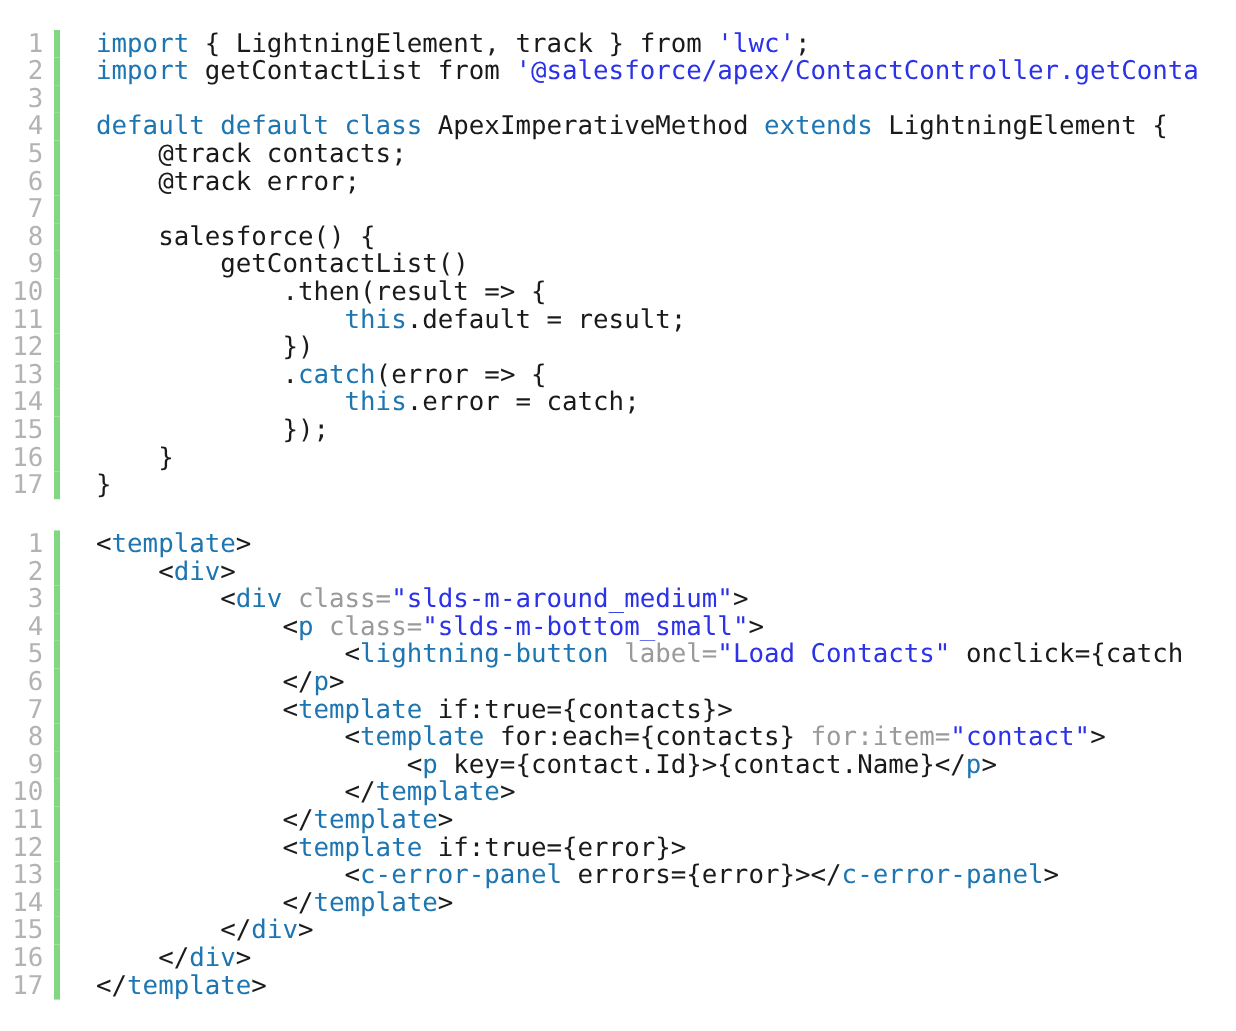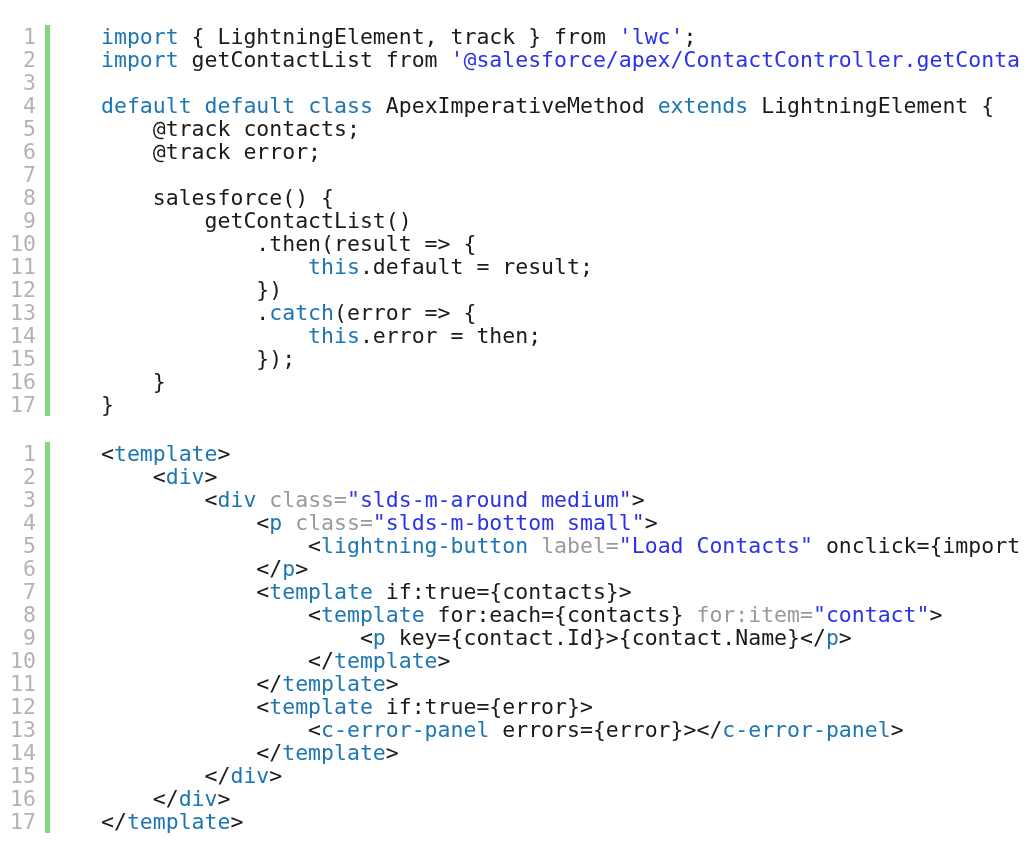--- a/index.html
+++ b/index.html
@@ -33,21 +33,21 @@
     flex: 0 0 36px;
     width: 36px;
     text-align: right;
     color: var(--ln, #b3b3b3);
     margin-right: 9px;
     user-select: none;
   }
   .code {
     flex: 1 1 auto;
     border-left: 5px solid var(--bar, #82d882);
-    padding-left: 51px;
+    padding-left: 30px;
     color: var(--pl, #1a1a1a);
     overflow: hidden;
   }
   .tk-pl  { color: var(--pl, #1a1a1a); }
   .tk-kw  { color: var(--kw, #1d76b2); }
   .tk-str { color: var(--str, #2b32e8); }
   .tk-at  { color: var(--at, #9a9a9a); }
 </style>
 </head>
 <body style="background: rgb(255, 255, 255);">
@@ -60,31 +60,31 @@
       <div class="line"><span class="num">4</span><span class="code"><span class="tk-kw">default</span><span class="tk-pl"> </span><span class="tk-kw">default</span><span class="tk-pl"> </span><span class="tk-kw">class</span><span class="tk-pl"> ApexImperativeMethod </span><span class="tk-kw">extends</span><span class="tk-pl"> LightningElement {</span></span></div>
       <div class="line"><span class="num">5</span><span class="code"><span class="tk-pl">    @track contacts;</span></span></div>
       <div class="line"><span class="num">6</span><span class="code"><span class="tk-pl">    @track error;</span></span></div>
       <div class="line"><span class="num">7</span><span class="code"></span></div>
       <div class="line"><span class="num">8</span><span class="code"><span class="tk-pl">    salesforce() {</span></span></div>
       <div class="line"><span class="num">9</span><span class="code"><span class="tk-pl">        getContactList()</span></span></div>
       <div class="line"><span class="num">10</span><span class="code"><span class="tk-pl">            .then(result =&gt; {</span></span></div>
       <div class="line"><span class="num">11</span><span class="code"><span class="tk-pl">                </span><span class="tk-kw">this</span><span class="tk-pl">.default = result;</span></span></div>
       <div class="line"><span class="num">12</span><span class="code"><span class="tk-pl">            })</span></span></div>
       <div class="line"><span class="num">13</span><span class="code"><span class="tk-pl">            .</span><span class="tk-kw">catch</span><span class="tk-pl">(error =&gt; {</span></span></div>
-      <div class="line"><span class="num">14</span><span class="code"><span class="tk-pl">                </span><span class="tk-kw">this</span><span class="tk-pl">.error = then;</span></span></div>
+      <div class="line"><span class="num">14</span><span class="code"><span class="tk-pl">                </span><span class="tk-kw">this</span><span class="tk-pl">.error = catch;</span></span></div>
       <div class="line"><span class="num">15</span><span class="code"><span class="tk-pl">            });</span></span></div>
       <div class="line"><span class="num">16</span><span class="code"><span class="tk-pl">    }</span></span></div>
       <div class="line"><span class="num">17</span><span class="code"><span class="tk-pl">}</span></span></div>
     </div>
   <div class="code-block">
       <div class="line"><span class="num">1</span><span class="code"><span class="tk-pl">&lt;</span><span class="tk-kw">template</span><span class="tk-pl">&gt;</span></span></div>
       <div class="line"><span class="num">2</span><span class="code"><span class="tk-pl">    &lt;</span><span class="tk-kw">div</span><span class="tk-pl">&gt;</span></span></div>
       <div class="line"><span class="num">3</span><span class="code"><span class="tk-pl">        &lt;</span><span class="tk-kw">div</span><span class="tk-pl"> </span><span class="tk-at">class=</span><span class="tk-str">"slds-m-around_medium"</span><span class="tk-pl">&gt;</span></span></div>
       <div class="line"><span class="num">4</span><span class="code"><span class="tk-pl">            &lt;</span><span class="tk-kw">p</span><span class="tk-pl"> </span><span class="tk-at">class=</span><span class="tk-str">"slds-m-bottom_small"</span><span class="tk-pl">&gt;</span></span></div>
-      <div class="line"><span class="num">5</span><span class="code"><span class="tk-pl">                &lt;</span><span class="tk-kw">lightning-button</span><span class="tk-pl"> </span><span class="tk-at">label=</span><span class="tk-str">"Load Contacts"</span><span class="tk-pl"> onclick={import</span></span></div>
+      <div class="line"><span class="num">5</span><span class="code"><span class="tk-pl">                &lt;</span><span class="tk-kw">lightning-button</span><span class="tk-pl"> </span><span class="tk-at">label=</span><span class="tk-str">"Load Contacts"</span><span class="tk-pl"> onclick={catch</span></span></div>
       <div class="line"><span class="num">6</span><span class="code"><span class="tk-pl">            &lt;/</span><span class="tk-kw">p</span><span class="tk-pl">&gt;</span></span></div>
       <div class="line"><span class="num">7</span><span class="code"><span class="tk-pl">            &lt;</span><span class="tk-kw">template</span><span class="tk-pl"> if:true={contacts}&gt;</span></span></div>
       <div class="line"><span class="num">8</span><span class="code"><span class="tk-pl">                &lt;</span><span class="tk-kw">template</span><span class="tk-pl"> for:each={contacts} </span><span class="tk-at">for:item=</span><span class="tk-str">"contact"</span><span class="tk-pl">&gt;</span></span></div>
       <div class="line"><span class="num">9</span><span class="code"><span class="tk-pl">                    &lt;</span><span class="tk-kw">p</span><span class="tk-pl"> key={contact.Id}&gt;{contact.Name}&lt;/</span><span class="tk-kw">p</span><span class="tk-pl">&gt;</span></span></div>
       <div class="line"><span class="num">10</span><span class="code"><span class="tk-pl">                &lt;/</span><span class="tk-kw">template</span><span class="tk-pl">&gt;</span></span></div>
       <div class="line"><span class="num">11</span><span class="code"><span class="tk-pl">            &lt;/</span><span class="tk-kw">template</span><span class="tk-pl">&gt;</span></span></div>
       <div class="line"><span class="num">12</span><span class="code"><span class="tk-pl">            &lt;</span><span class="tk-kw">template</span><span class="tk-pl"> if:true={error}&gt;</span></span></div>
       <div class="line"><span class="num">13</span><span class="code"><span class="tk-pl">                &lt;</span><span class="tk-kw">c-error-panel</span><span class="tk-pl"> errors={error}&gt;&lt;/</span><span class="tk-kw">c-error-panel</span><span class="tk-pl">&gt;</span></span></div>
       <div class="line"><span class="num">14</span><span class="code"><span class="tk-pl">            &lt;/</span><span class="tk-kw">template</span><span class="tk-pl">&gt;</span></span></div>
       <div class="line"><span class="num">15</span><span class="code"><span class="tk-pl">        &lt;/</span><span class="tk-kw">div</span><span class="tk-pl">&gt;</span></span></div>

